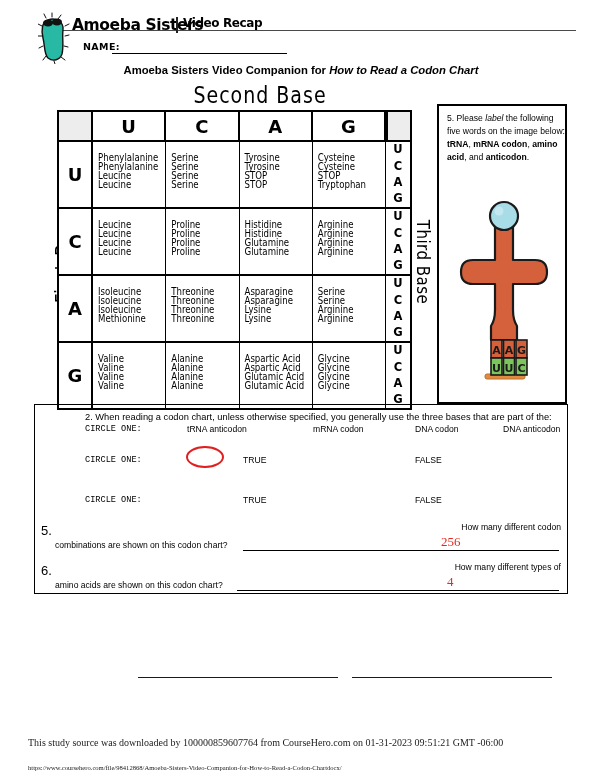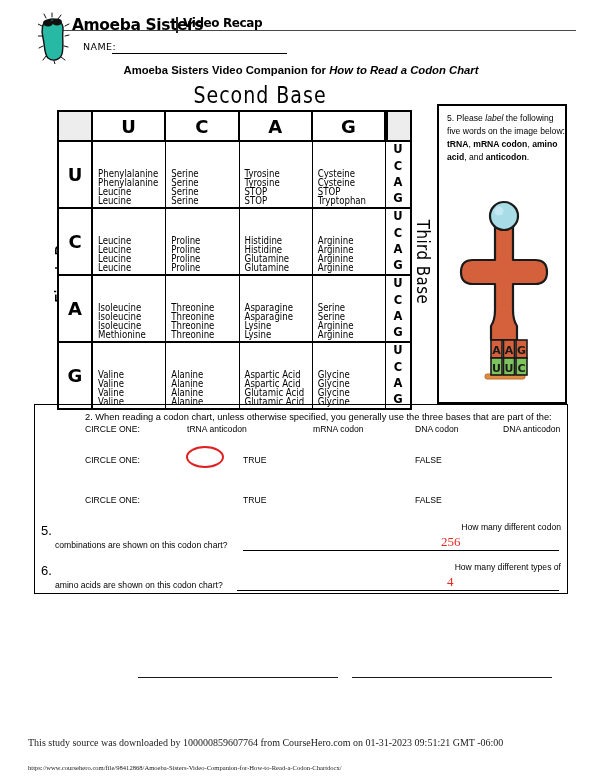--- a/index.html
+++ b/index.html
@@ -33,21 +33,21 @@
   }
   #brand-recap {
     position:absolute; left:183px; top:16px;
     font-family:"DejaVu Sans", sans-serif;
     font-weight:bold; font-size:12px; letter-spacing:-0.4px;
     white-space:nowrap;
   }
   #name-label {
     position:absolute; left:75px; top:41px;
     font-family:"DejaVu Sans", sans-serif;
-    font-weight:normal; font-size:9.5px; letter-spacing:0.4px;padding-left:8px;
+    font-weight:bold; font-size:9.5px; letter-spacing:0.4px;padding-left:8px;
   }
   #name-line {
     position:absolute; left:112px; top:53px; width:175px;
     border-bottom:1.6px solid #000;
   }
   #companion-title {
     position:absolute; left:0; top:64px; width:602px;
     text-align:center; font-size:11.3px; font-weight:bold;
     font-family:"Liberation Sans", sans-serif;
   }
@@ -124,22 +124,22 @@
     width:34px; flex:0 0 34px;
     display:flex; align-items:center; justify-content:center;
     border-right:2.5px solid #000;
     font-family:"DejaVu Sans", sans-serif;
     font-weight:bold; font-size:18px;
   }
   .aa-col {
     flex:1 1 0;
     border-right:1.4px solid #000;
     display:flex; flex-direction:column;
-    justify-content:flex-end;
-    padding:1px 0 1px 5px;
+    justify-content:flex-start;
+    padding:12px 0 1px 5px;
   }
   .aa-col:last-of-type { border-right:2.5px solid #000; }
   .aa-cell {
     font-family:"DejaVu Sans", sans-serif;
     font-size:8.6px; line-height:1.05;
     white-space:nowrap;
     transform:scaleY(1.12);
   }
   .third-col {
     width:24px; flex:0 0 24px;
@@ -178,21 +178,21 @@
     z-index:4;
   }
   .q-block { position:absolute; left:6px; width:520px;margin-left:44px; }
   .q-text {
     font-size:9.3px; line-height:1.3;
     font-family:"Liberation Sans", sans-serif;
     white-space:nowrap;
   }
   .q-circle-label {
     font-size:8.6px; font-variant:small-caps;
-    font-family:Liberation Sans, sans-serif;
+    font-family:Liberation Mono, monospace;
     position:absolute; left:0;
   }
   .q-opt {
     position:absolute;
     font-size:8.6px;
     font-family:"Liberation Sans", sans-serif;
     white-space:nowrap;
   }
   #q2 { top:6px; }
   #q3 { top:48px; }

